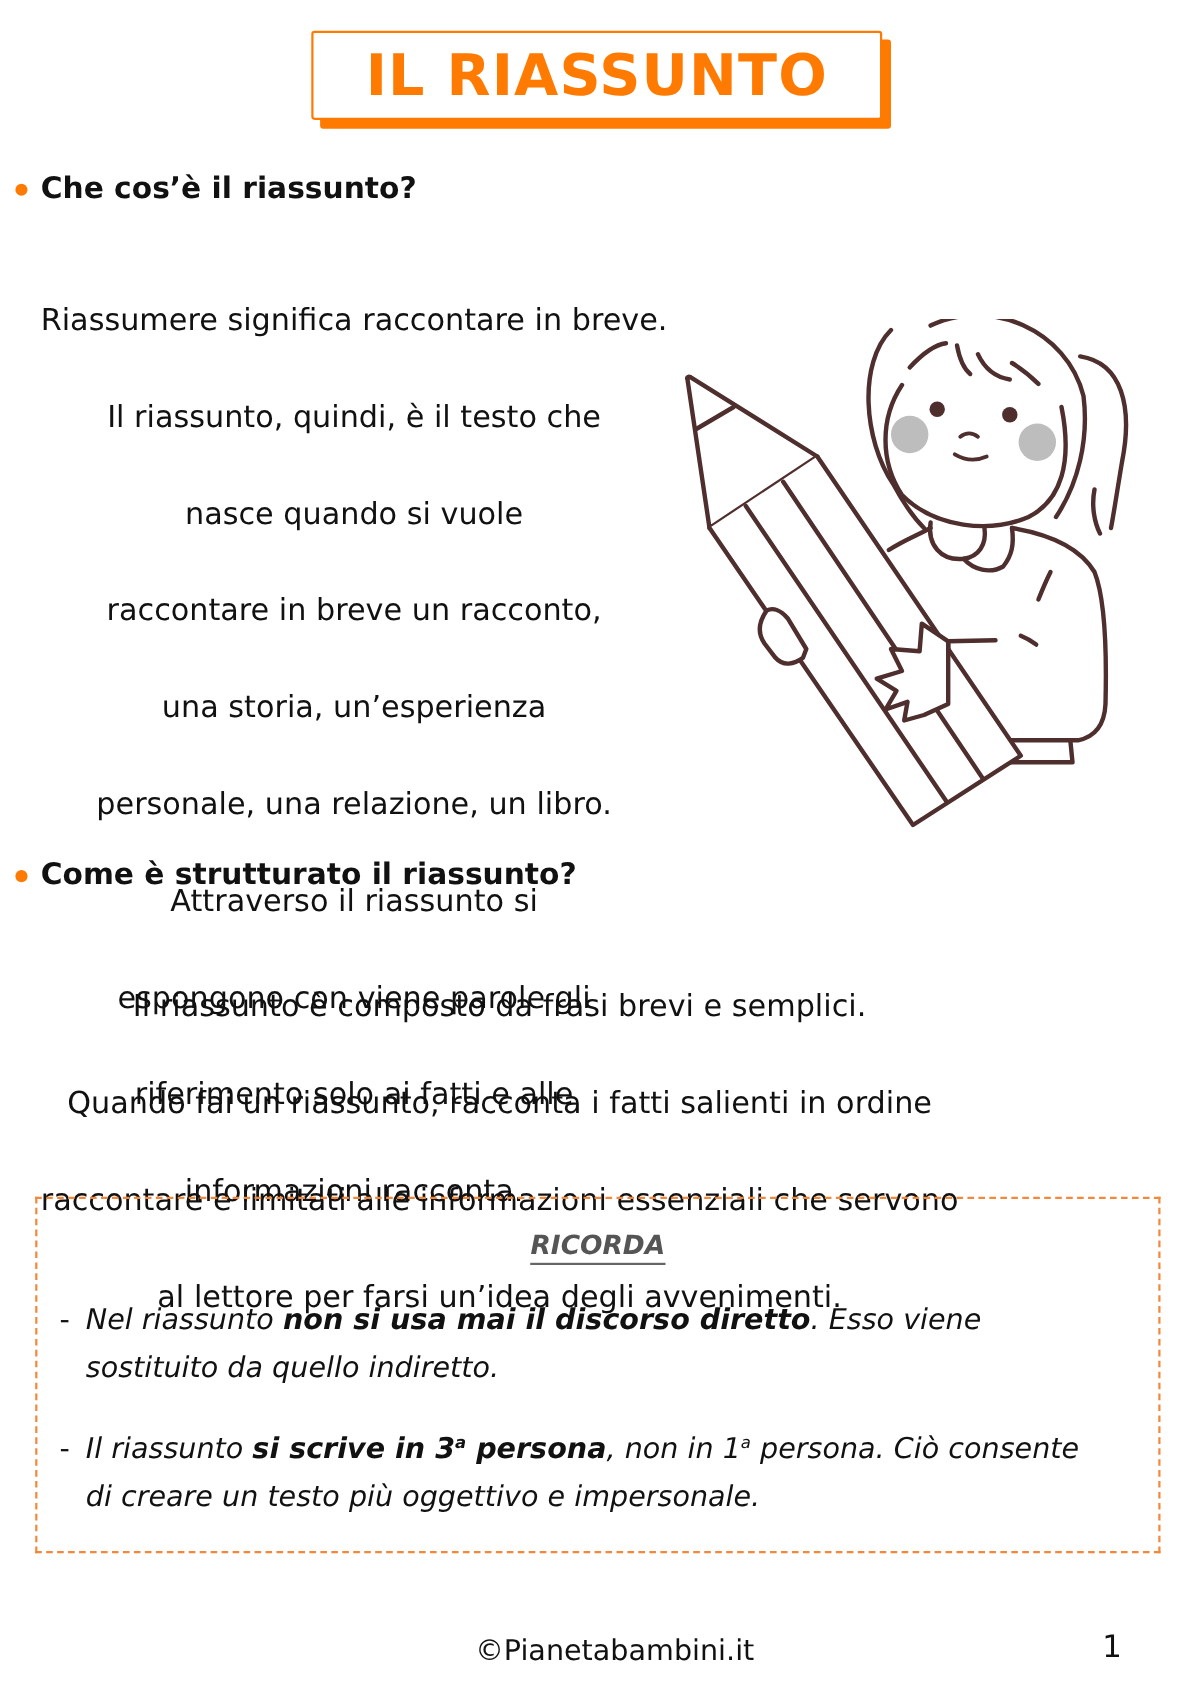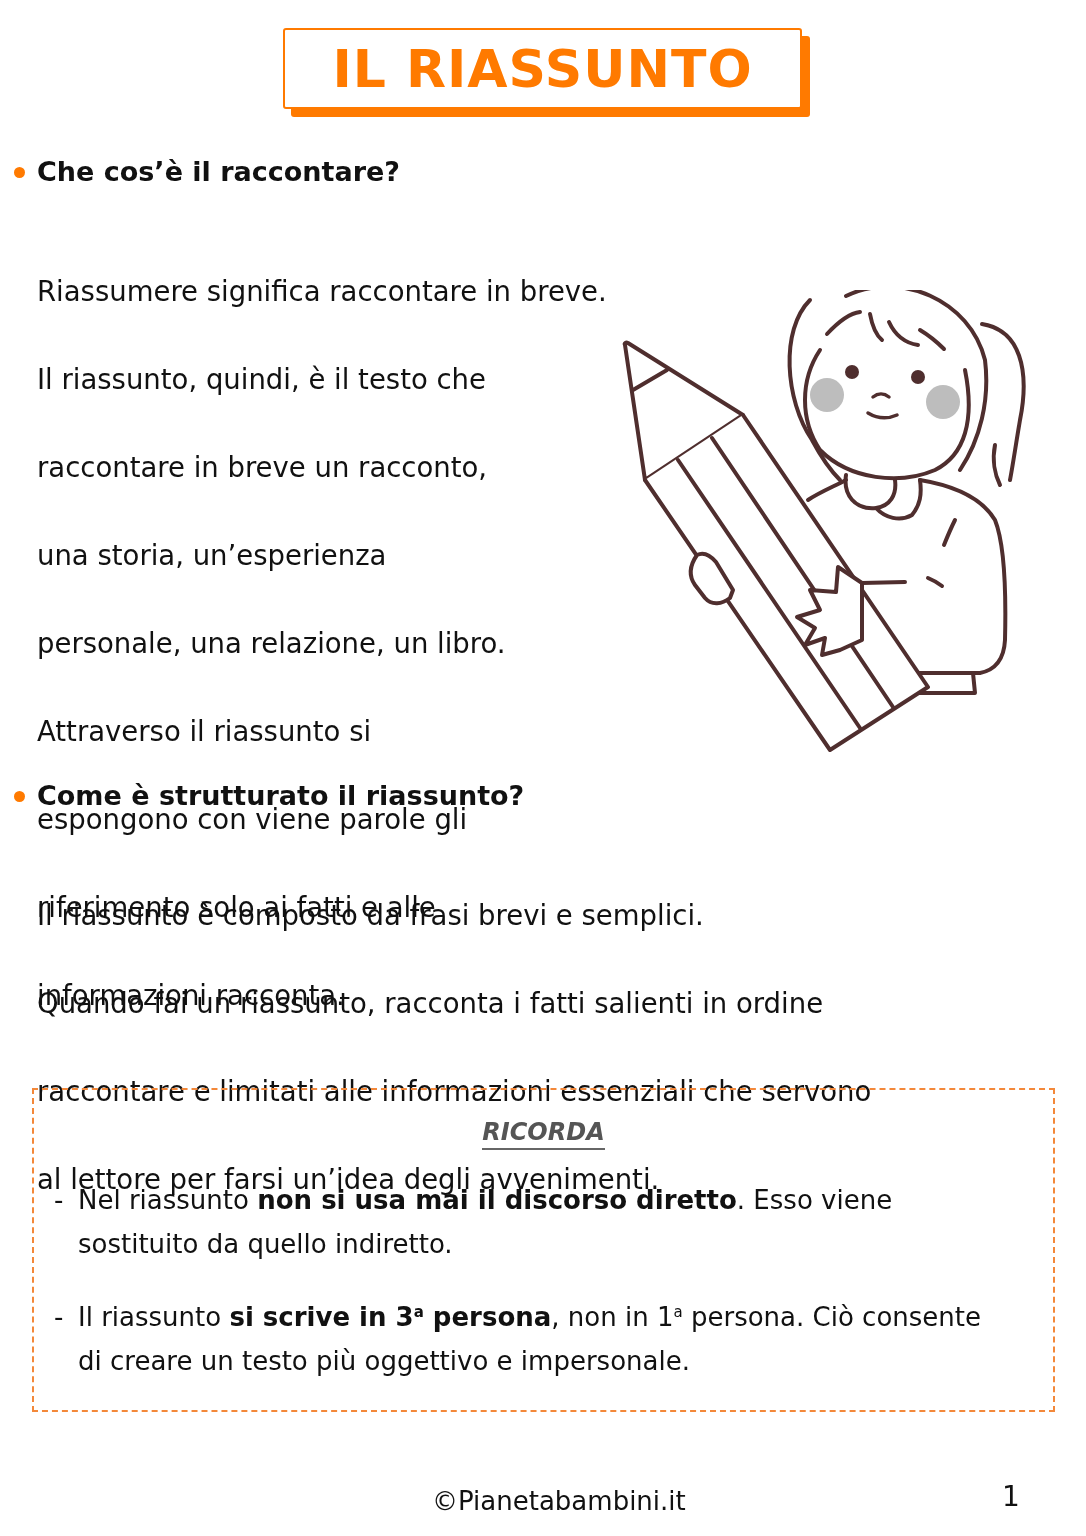--- a/index.html
+++ b/index.html
@@ -24,39 +24,39 @@
     .heading {
       position: absolute; left: 14px; display: flex; align-items: center;
       font-weight: bold; font-size: 27px; color: #111;
     }
     .bullet-dot {
       width: 11px; height: 11px; border-radius: 50%; background: #ff7a00;
       margin-right: 12px; margin-top: 2px;
     }
     .para {
       position: absolute; left: 37px; font-size: 27.5px; line-height: 44px;
-      color: #111; white-space: pre-line; font-weight: normal;
+      color: #111; white-space: pre-line; font-weight: normal; text-align: center;
     }
     .para .line { display: block; white-space: nowrap; }
     .illustration { position: absolute; left: 600px; top: 290px; width: 460px; height: 480px; }
     .ricorda-box {
       position: absolute; left: 32px; top: 1088px; width: 1019px; height: 320px;
       border: 2px dashed #f3883a;
     }
     .ricorda-title {
       position: absolute; left: 0; right: 0; top: 28px; text-align: center;
       font-weight: bold; font-style: italic; font-size: 24px; color: #555555;
     }
     .ricorda-title span { display: inline-block; border-bottom: 2px solid #666; padding-bottom: 2px; }
     .rule {
       position: absolute; left: 20px; width: 985px; font-size: 26px; line-height: 44px;
       color: #111;
     }
     .rule .dash { position: absolute; left: 0; top: 0; }
-    .rule .content { margin-left: 24px; display: block; }
+    .rule .content { margin-left: 24px; display: block; font-style: italic; }
     .rule b { font-weight: bold; }
     .rule sup { font-size: 15px; vertical-align: 9px; line-height: 0; }
     .footer-brand {
       position: absolute; left: 432px; top: 1486px; font-size: 26px; color: #111;
     }
     .page-number {
       position: absolute; left: 1002px; top: 1480px; font-size: 28px; color: #111;
       font-family: "DejaVu Sans", sans-serif;
     }
   </style>
@@ -65,26 +65,27 @@
 
 <div class="title-wrap">
   <div class="title-shadow"></div>
   <div class="title-box">
     <span class="title-text">IL RIASSUNTO</span>
   </div>
 </div>
 
 <div class="heading" style="top:156px;">
   <span class="bullet-dot"></span>
-  <span>Che cos’è il raccontare?</span>
+  <span>Che cos’è il riassunto?</span>
 </div>
 
 <div class="para" style="top:225px;">
   <span class="line">Riassumere significa raccontare in breve.</span>
   <span class="line">Il riassunto, quindi, è il testo che</span>
+  <span class="line">nasce quando si vuole</span>
   <span class="line">raccontare in breve un racconto,</span>
   <span class="line">una storia, un’esperienza</span>
   <span class="line">personale, una relazione, un libro.</span>
   <span class="line">Attraverso il riassunto si</span>
   <span class="line">espongono con viene parole gli</span>
   <span class="line">riferimento solo ai fatti e alle</span>
   <span class="line">informazioni racconta.</span>
 </div>
 
 <div class="illustration">

